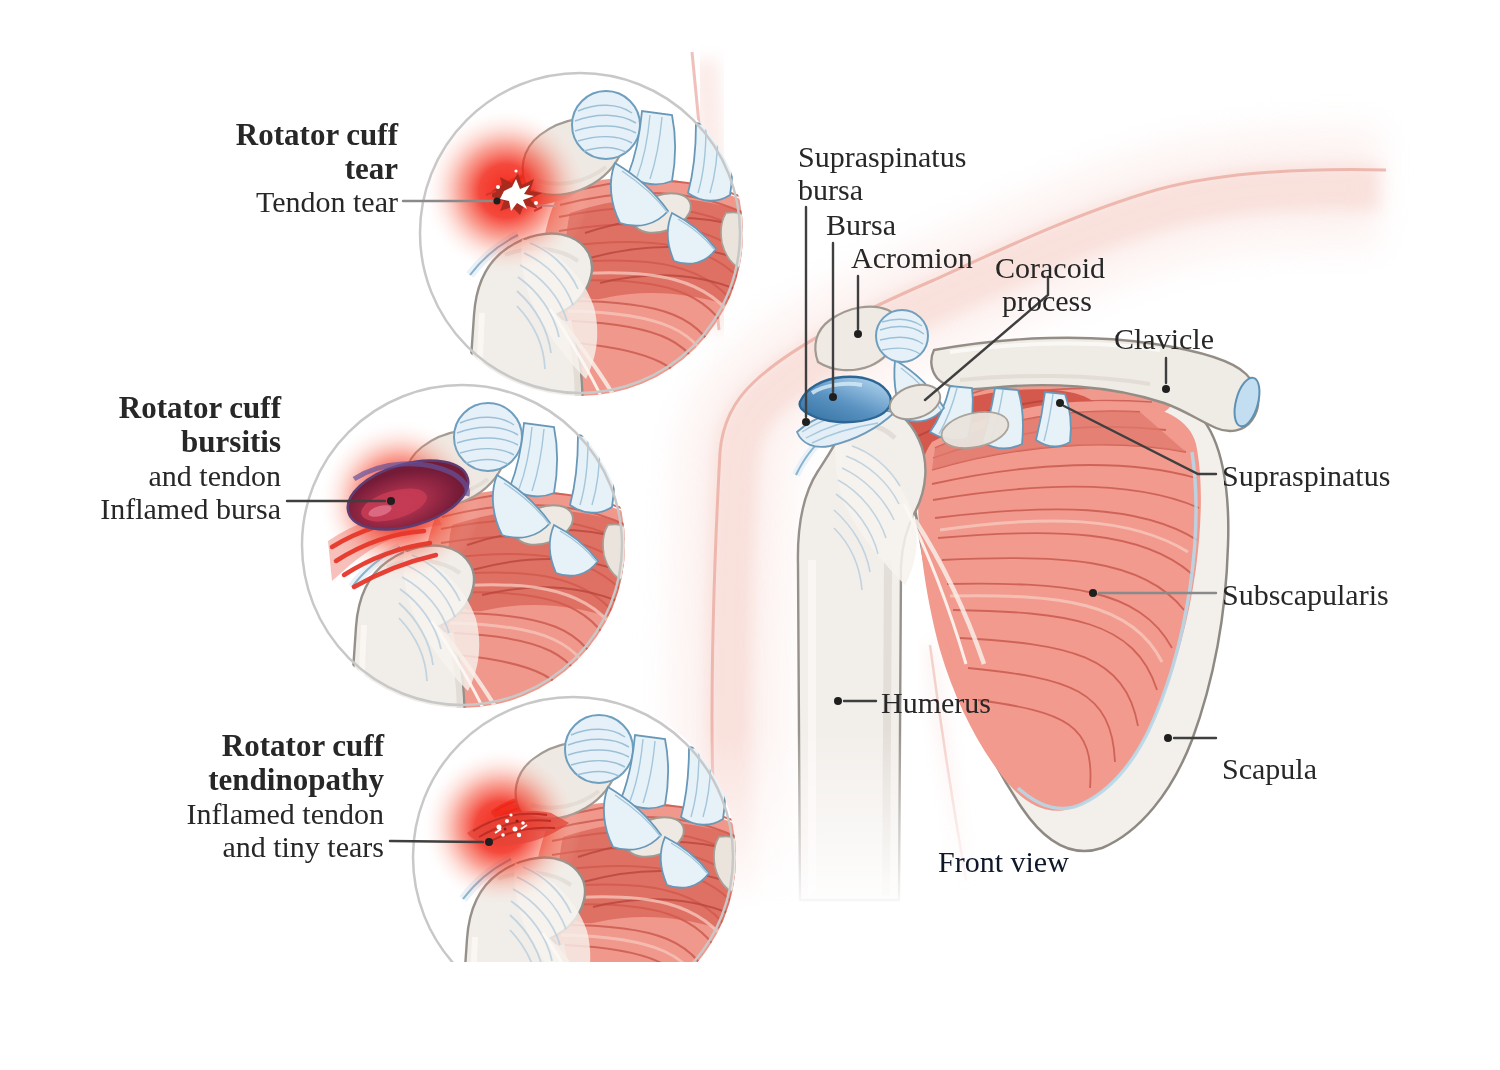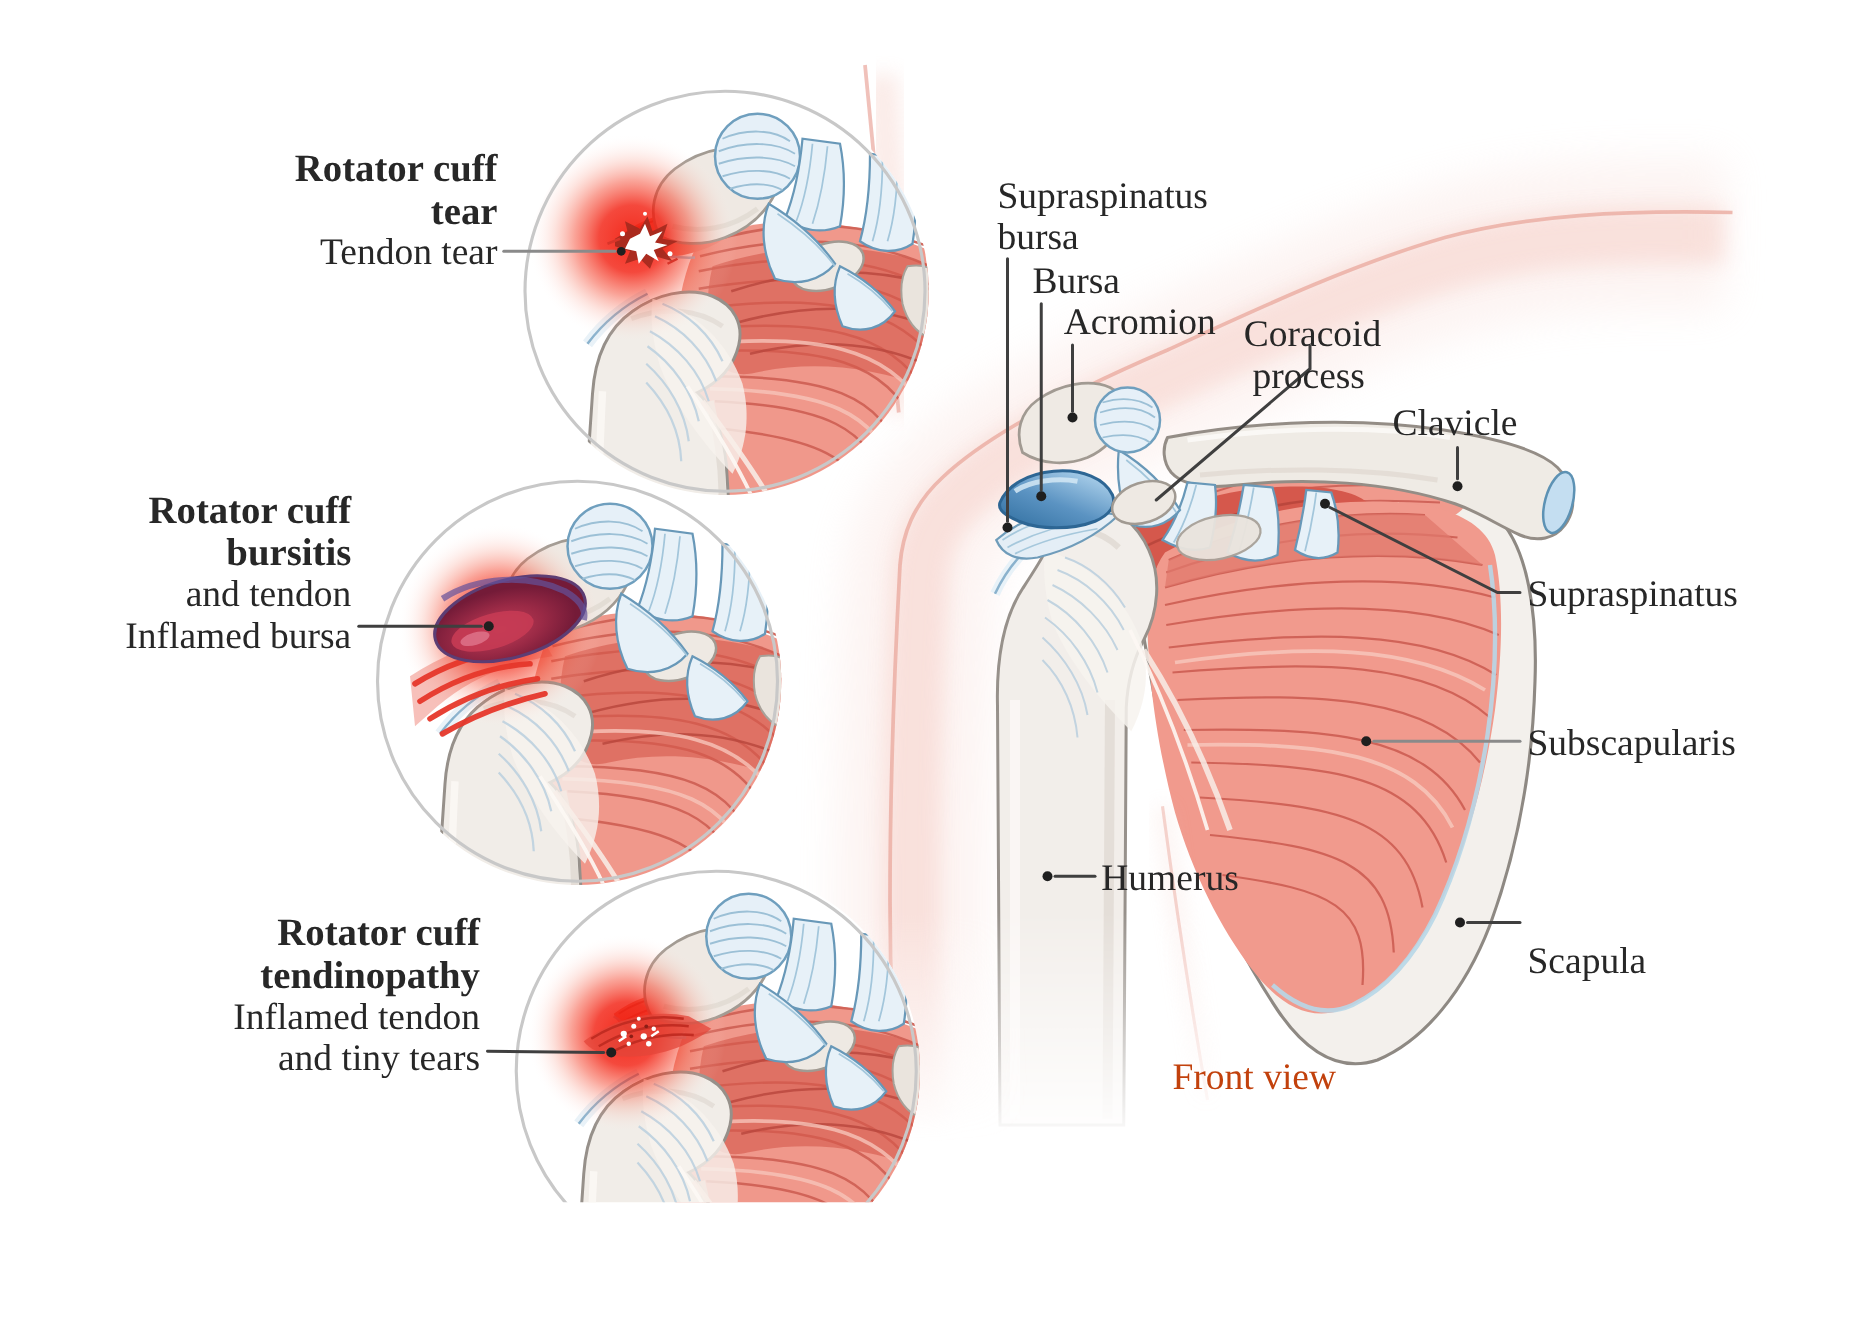--- a/index.html
+++ b/index.html
@@ -2,21 +2,21 @@
 <html><head>
 <meta charset="utf-8">
 <style>
   html,body{margin:0;padding:0;background:#ffffff;}
   #stage{position:relative;width:1500px;height:962px;background:#ffffff;overflow:hidden;
          font-family:Liberation Serif, serif;}
   #artwork{position:absolute;left:0;top:0;}
   .label{position:absolute;color:#272727;font-size:30px;line-height:33px;white-space:nowrap;}
   .title{font-weight:700;font-size:31px;line-height:34px;}
   .alignr{text-align:right;}
-  .muted{color:#c2410c;}
+  .muted{color:#0f172a;}
   .label div{white-space:nowrap;}
 </style>
 </head>
 <body>
 
 <div id="stage">
 
 <svg id="artwork" width="1500" height="1070" viewBox="0 0 1500 1070">
 <defs>
   <radialGradient id="glowGrad">

